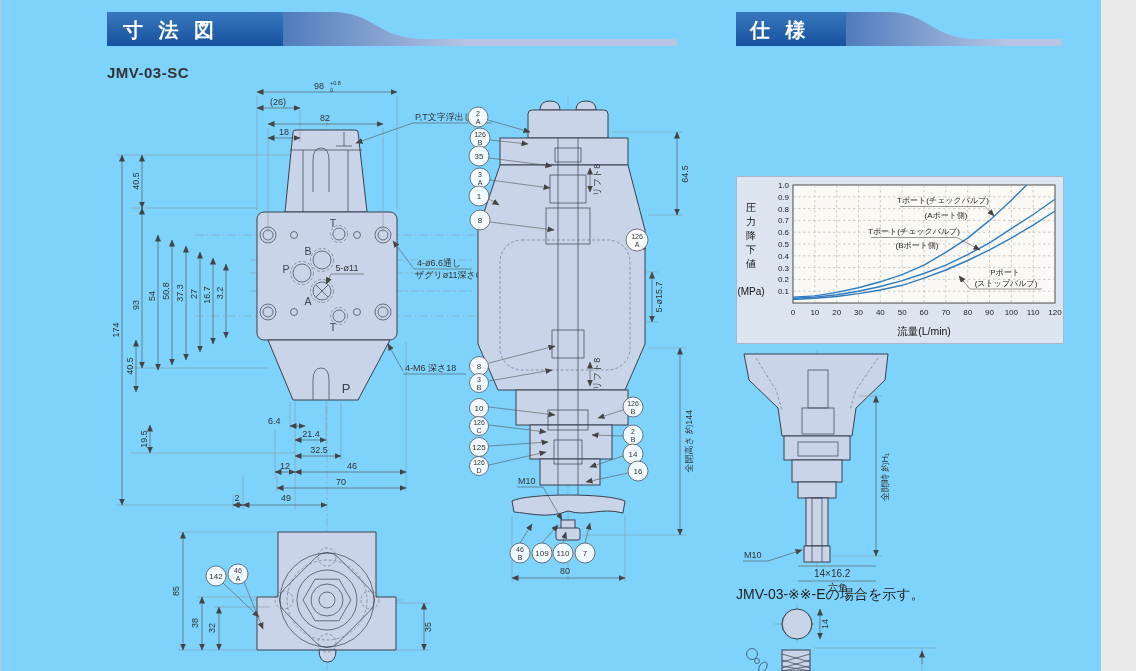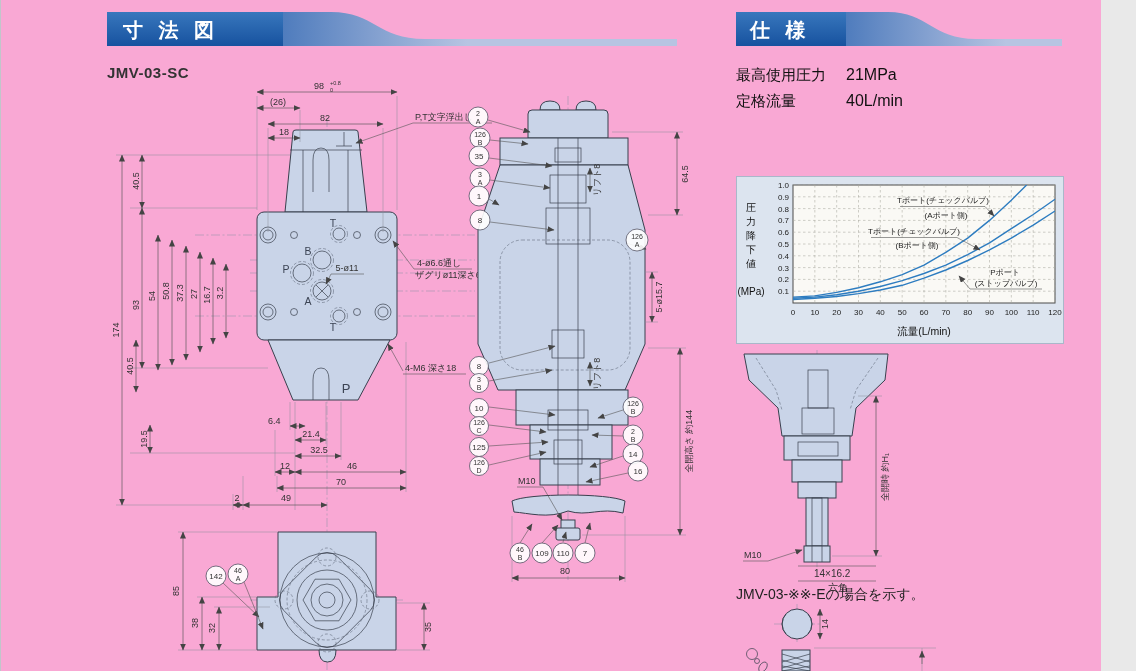--- a/index.html
+++ b/index.html
@@ -1,16 +1,16 @@
 <!DOCTYPE html>
 <html><head>
 <meta charset="utf-8">
 <style>
   body{margin:0;background:#e9e9e9}
-  #page{position:relative;width:1101px;height:671px;background:#f9a8d4;overflow:hidden;
+  #page{position:relative;width:1101px;height:671px;background:#7dd3fc;overflow:hidden;
         font-family:"Liberation Sans","DejaVu Sans",sans-serif}
   .abs{position:absolute}
   .edge{position:absolute;top:0;width:1px;height:671px;background:#c2c5ca}
   svg text{font-family:"Liberation Sans","DejaVu Sans",sans-serif}
   
   .banner-text{font-size:20px;font-weight:bold;fill:#ffffff;letter-spacing:5px}
   
   .model{font-size:15px;font-weight:600;color:#333;letter-spacing:0.5px}
   .spec-row{display:flex;font-size:15px;color:#111;margin-bottom:7px}
   .spec-label{width:110px}
@@ -79,30 +79,20 @@
           <stop offset="1" stop-color="#b7c4e2"></stop>
       </linearGradient>
     </defs>
     <rect x="0" y="0" width="110" height="34" fill="url(#gbox)"></rect>
     <path d="M110,0 L152,0 C192,0 196,27 240,27 L326,27 L326,34 L110,34 Z" fill="url(#gsw2)"></path>
     <text class="banner-text" x="14" y="25">仕 様</text>
   </svg>
 
   <div class="abs model" style="left:107px;top:64px">JMV-03-SC</div>
 
-  <div class="abs" style="left:736px;top:66px">
-    <div class="spec-row">
-      <span class="spec-label">最高使用圧力</span>
-      <span class="spec-value">21MPa</span>
-    </div>
-    <div class="spec-row">
-      <span class="spec-label">定格流量</span>
-      <span class="spec-value">40L/min</span>
-    </div>
-  </div>
 
 
   <div class="abs chart-panel" style="left:736px;top:176px;width:326px;height:166px">
     <svg id="chart-svg" width="326" height="166">
       <defs>
         <clipPath id="pc">
             <rect x="56" y="8" width="262" height="118"></rect>
           </clipPath>
       </defs>
       <rect class="plotbg" x="56" y="8" width="262" height="118"></rect>

